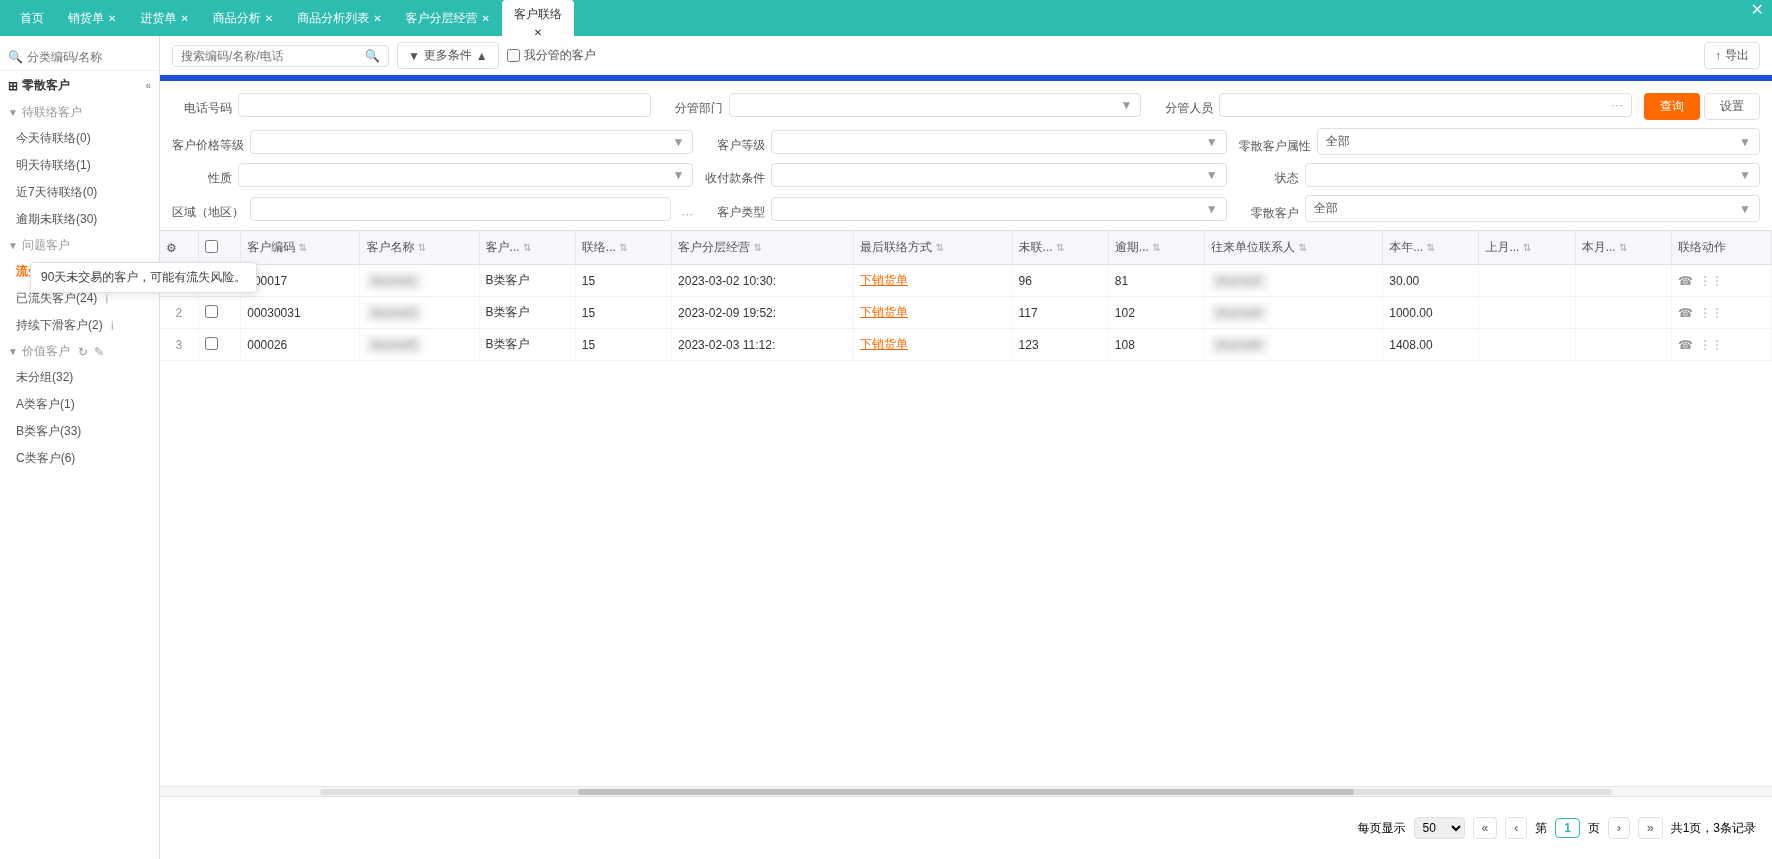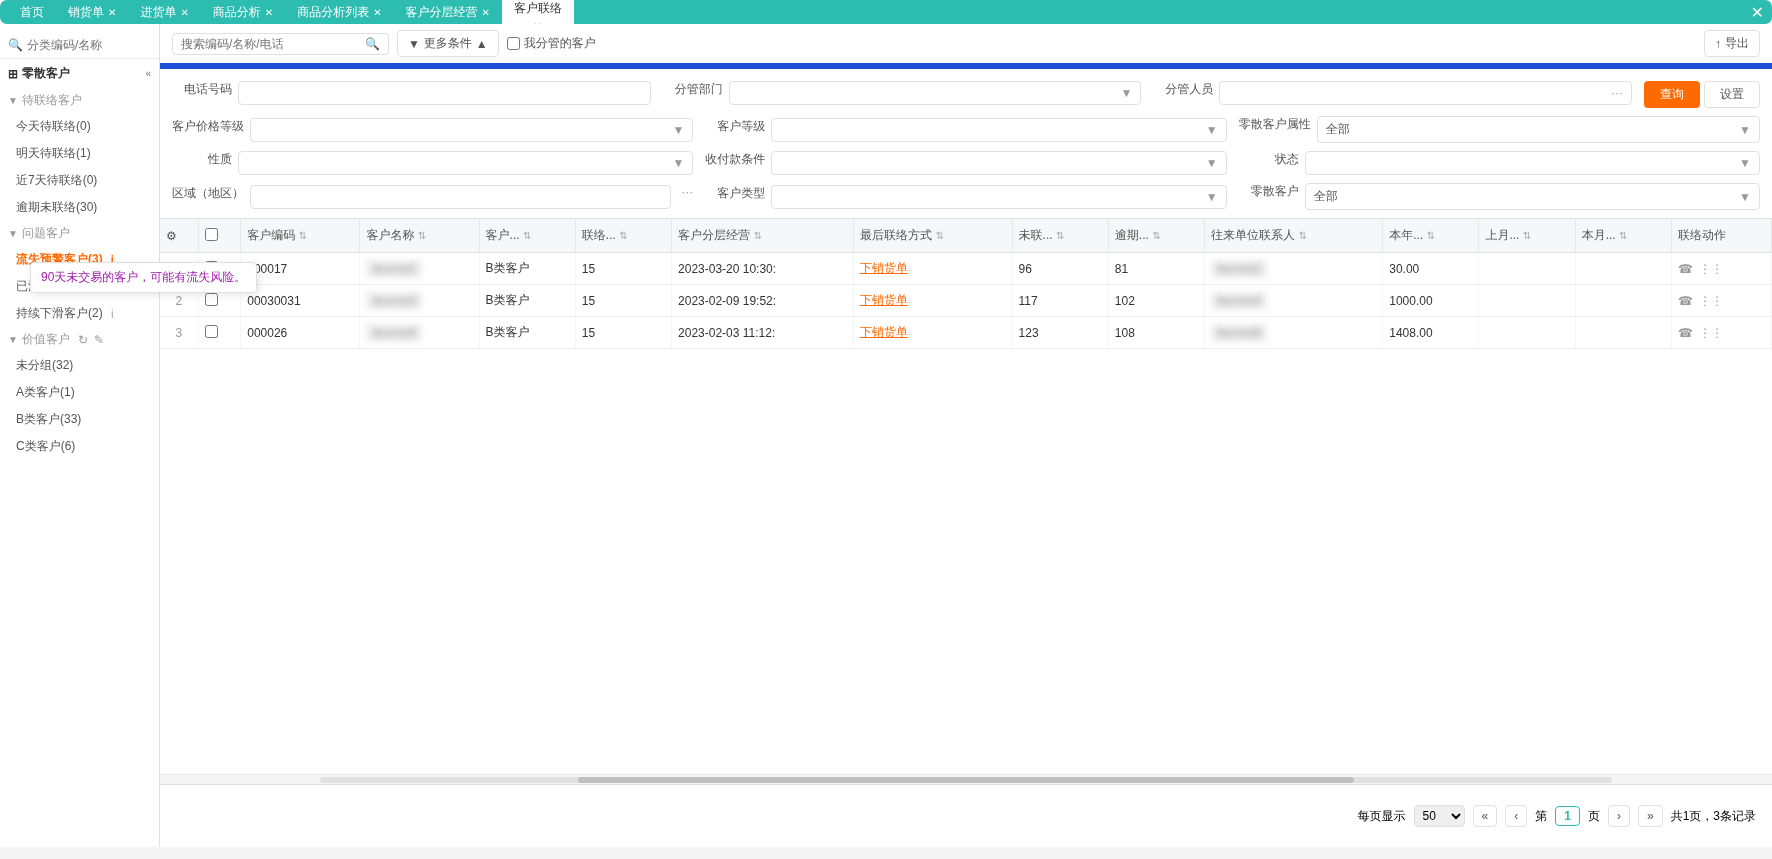--- a/index.html
+++ b/index.html
@@ -1,24 +1,23 @@
 <!DOCTYPE html>
 <html><head>
   <meta charset="utf-8">
   <style>
     * { box-sizing: border-box; margin: 0; padding: 0; font-family: 'Microsoft YaHei', sans-serif; font-size: 12px; }
     body { background: #f5f5f5; overflow: hidden; }
 
     
     .tab-bar {
-      display: flex; align-items: center;
+      display: flex; align-items: flex-start;
       background: #2dbcb0;
-      height: 24px; padding: 0 8px;
+      height: 36px; padding: 0 8px;
       color: white;
-      border-radius: 7px;
     }
     .tab-item {
       display: flex; align-items: center; gap: 4px;
       padding: 6px 12px; cursor: pointer;
       color: white; white-space: nowrap;
       height: 36px;
     }
     .tab-item.active {
       background: white; color: #333;
       border-radius: 4px 4px 0 0;
@@ -56,21 +55,21 @@
     }
     .sidebar-group-label .arrow { color: #999; font-size: 10px; }
     .sidebar-item {
       padding: 5px 8px 5px 16px; cursor: pointer; color: #555;
       display: flex; align-items: center; gap: 4px;
     }
     .sidebar-item.active { color: #ff6a00; font-weight: bold; }
     .tooltip-box {
       position: absolute; left: 30px; background: white;
       border: 1px solid #e0e0e0; padding: 6px 10px;
-      border-radius: 4px; color: #a21caf; z-index: 100;
+      border-radius: 4px; color: #404040; z-index: 100;
       box-shadow: 2px 2px 8px rgba(0,0,0,0.1);
       white-space: nowrap; top: 262px;
     }
 
     
     .content { flex: 1; display: flex; flex-direction: column; overflow: hidden; }
 
     
     .toolbar {
       background: white; border-bottom: 6px solid #1d4ed8;
@@ -100,21 +99,21 @@
     
     .filter-panel {
       background: white; border-bottom: 1px solid #e0e0e0;
       padding: 8px 12px;
     }
     .filter-row {
       display: flex; align-items: center; gap: 12px; margin-bottom: 8px;
     }
     .filter-row:last-child { margin-bottom: 0; }
     .filter-item {
-      display: flex; align-items: flex-start; gap: 6px; flex: 1;
+      display: flex; align-items: flex-end; gap: 6px; flex: 1;
     }
     .filter-label { color: #555; white-space: nowrap; min-width: 60px; text-align: right; }
     .filter-input {
       flex: 1; border: 1px solid #e0e0e0; border-radius: 4px;
       padding: 4px 8px; outline: none; font-size: 12px;
     }
     .filter-select {
       flex: 1; border: 1px solid #e0e0e0; border-radius: 4px;
       padding: 4px 8px; outline: none; font-size: 12px;
       background: white; display: flex; align-items: center;
@@ -444,21 +443,21 @@
         </thead>
         <tbody id="table-body">
 
         <tr>
     <td class="row-num">1</td>
     <td><input type="checkbox" style=""></td>
     <td>000017</td>
     <td><span class="blurred" style="padding:2px 6px;">blurred1</span></td>
     <td>B类客户</td>
     <td>15</td>
-    <td>2023-03-20 10:30:</td>
+    <td>2023-03-02 10:30:</td>
     <td><span class="link-text">下销货单</span></td>
     <td>96</td>
     <td>81</td>
     <td><span class="blurred" style="padding:2px 6px;">blurred2</span></td>
     <td>30.00</td>
     <td></td>
     <td></td>
     <td>
                 <div class="action-icons">
                   <span>☎</span>

